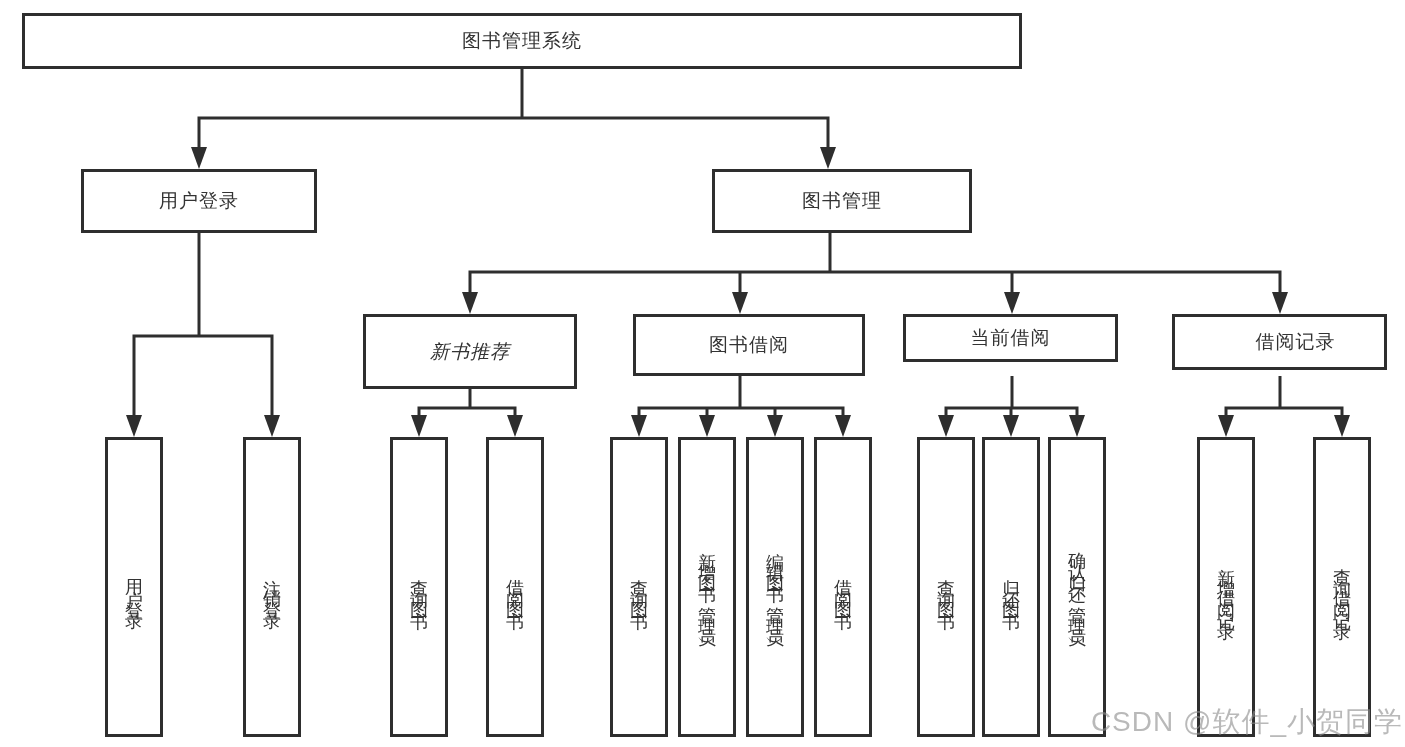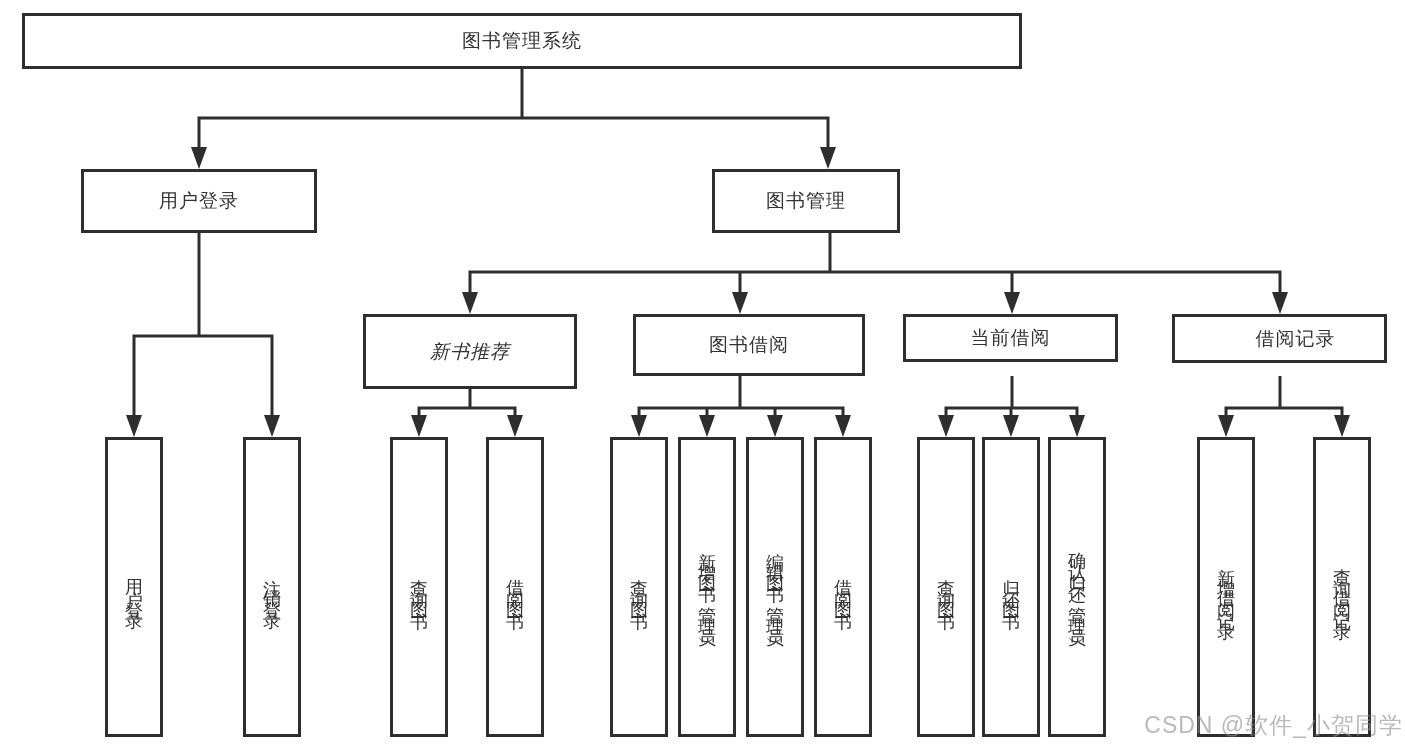--- a/index.html
+++ b/index.html
@@ -39,21 +39,21 @@
     writing-mode: vertical-rl;
     text-orientation: mixed;
     font-size: 18px;
     letter-spacing: 11px;
     line-height: 1;
   }
   .watermark {
     position: absolute;
     right: 2px;
     bottom: 6px;
-    font-size: 23px;
+    font-size: 28px;
     color: #8f8f8f;
     opacity: 0.62;
     letter-spacing: 1px;
     z-index: 5;
     white-space: nowrap;
   }
 </style>
 </head>
 <body>
 
@@ -110,26 +110,26 @@
       <polygon points="1003,415 1019,415 1011,437"></polygon>
       <polygon points="1069,415 1085,415 1077,437"></polygon>
       <polygon points="1218,415 1234,415 1226,437"></polygon>
       <polygon points="1334,415 1350,415 1342,437"></polygon>
     </g>
   </svg>
 
   <div class="node hbox" style="left:22px; top:13px; width:1000px; height:56px;">图书管理系统</div>
 
   <div class="node hbox" style="left:81px; top:169px; width:236px; height:64px;">用户登录</div>
-  <div class="node hbox" style="left:712px; top:169px; width:188px; height:64px;">图书管理</div>
+  <div class="node hbox" style="left:712px; top:169px; width:260px; height:64px;">图书管理</div>
 
   <div class="node hbox" style="left:363px; top:314px; width:214px; height:75px;font-style:italic;">新书推荐</div>
   <div class="node hbox" style="left:633px; top:314px; width:232px; height:62px;">图书借阅</div>
   <div class="node hbox" style="left:903px; top:314px; width:215px; height:48px;">当前借阅</div>
-  <div class="node hbox" style="left:1172px; top:314px; width:215px; height:49px;padding-left:32px;">借阅记录</div>
+  <div class="node hbox" style="left:1172px; top:314px; width:215px; height:56px;padding-left:32px;">借阅记录</div>
 
   <div class="node leaf" style="left:105px;">用户登录</div>
   <div class="node leaf" style="left:243px;">注销登录</div>
 
   <div class="node leaf" style="left:390px;">查询图书</div>
   <div class="node leaf" style="left:486px;">借阅图书</div>
 
   <div class="node leaf" style="left:610px;">查询图书</div>
   <div class="node leaf" style="left:678px;">新增图书（管理员）</div>
   <div class="node leaf" style="left:746px;">编辑图书（管理员）</div>

